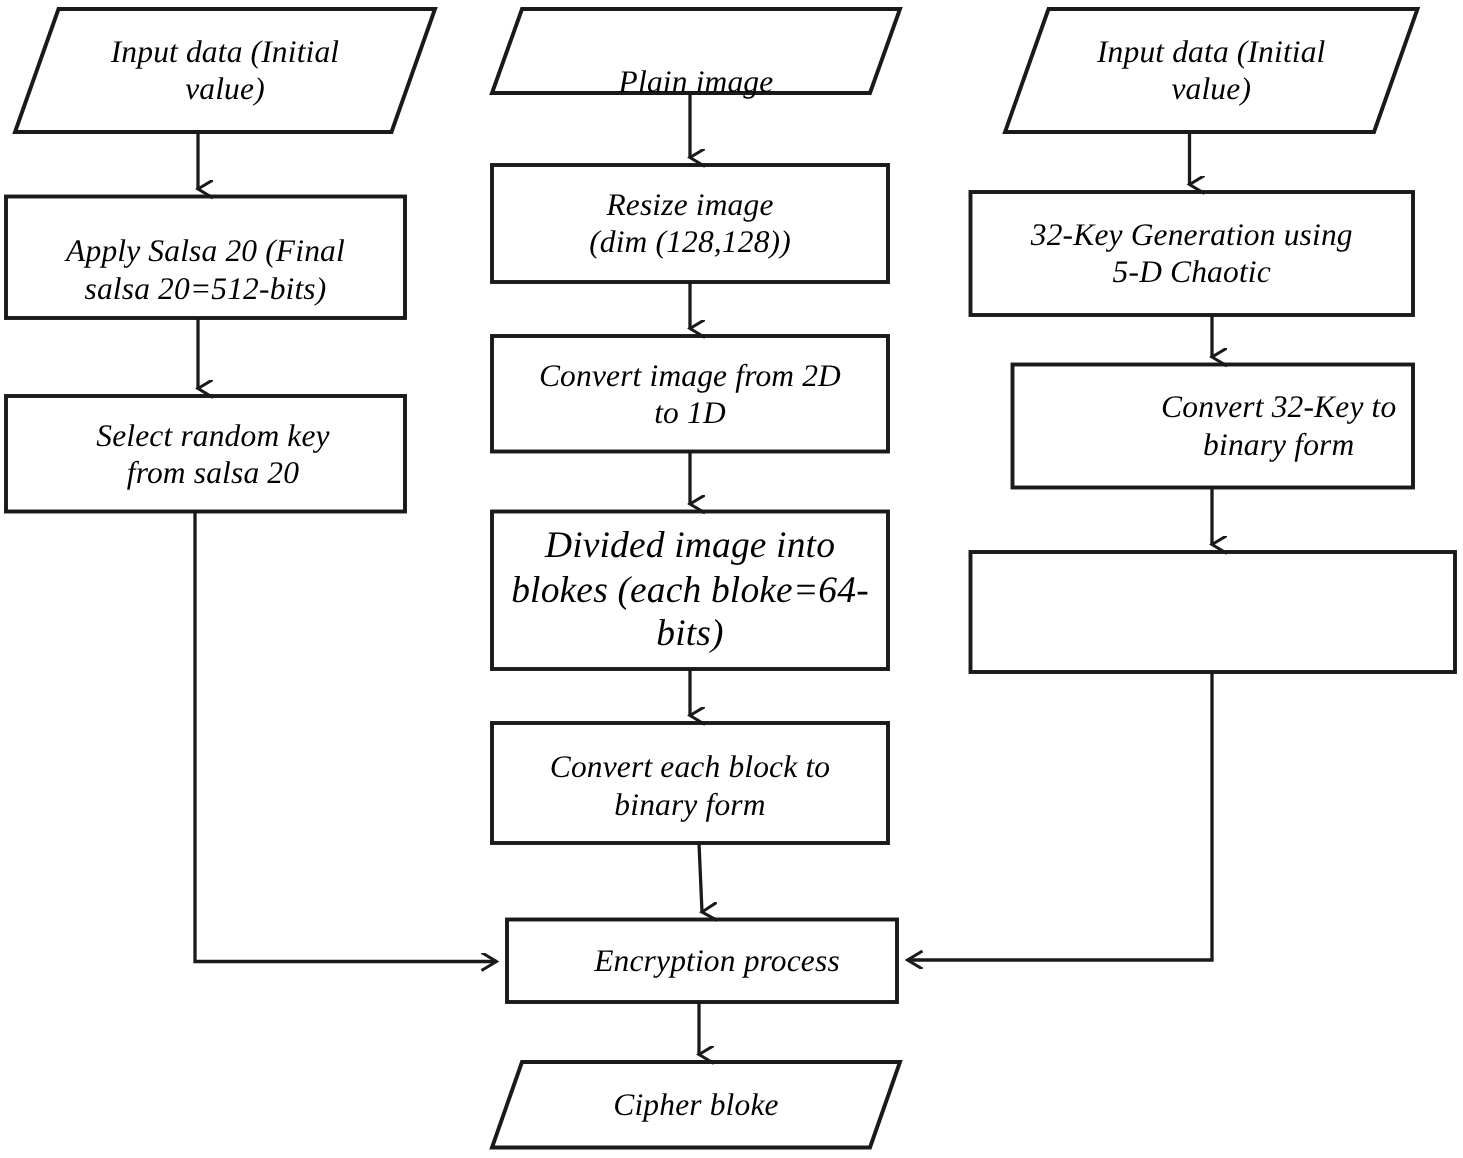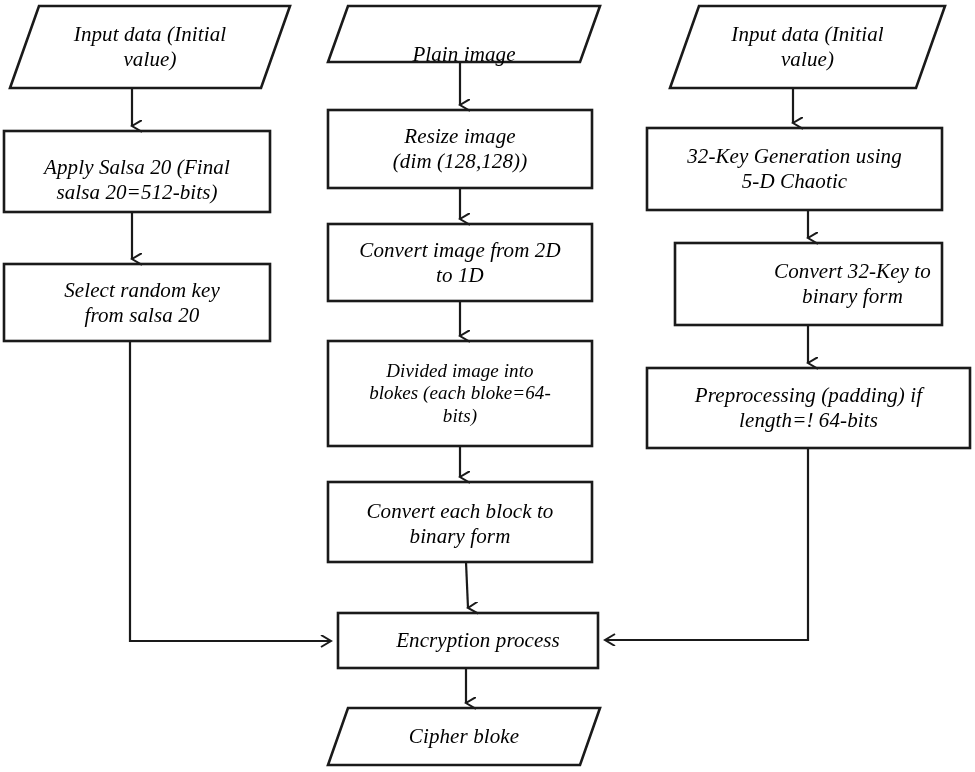--- a/index.html
+++ b/index.html
@@ -29,21 +29,21 @@
     justify-content: center;
     text-align: center;
     color: #000000;
     font-size: 21px;
     line-height: 1.18;
     letter-spacing: 0.1px;
     white-space: pre-line;
     pointer-events: none;
     font-style: italic;
   }
-  .lbl-sm { font-size: 19px; }
+  .lbl-sm { font-size: 25px; }
 </style>
 </head>
 <body>
 
 <div id="canvas">
 
   <svg class="flow" viewBox="0 0 975 772">
     <defs>
       <marker id="arrow-down" markerWidth="14" markerHeight="14" refX="6" refY="10" orient="auto" markerUnits="userSpaceOnUse">
         <path d="M0,0 L6,10 L12,0" fill="none" stroke="#1a1a1a" stroke-width="2"></path>
@@ -115,16 +115,14 @@
 binary form</div>
   <div class="node-label" style="left:338px; top:613px; width:280px; height:55px;">Encryption process</div>
   <div class="node-label" style="left:328px; top:708px; width:272px; height:57px;">Cipher bloke</div>
 
   <div class="node-label" style="left:670px; top:6px; width:275px; height:82px;">Input data (Initial
 value)</div>
   <div class="node-label" style="left:647px; top:128px; width:295px; height:82px;">32-Key Generation using
 5-D Chaotic</div>
   <div class="node-label" style="left:675px; top:243px; width:267px; height:82px;padding-left:44px;">Convert 32-Key to
 binary form</div>
-  <div class="node-label" style="left:647px; top:368px; width:323px; height:80px;">Preprocessing (padding) if
-length=! 64-bits</div>
 
 </div>
 
 </body></html>

